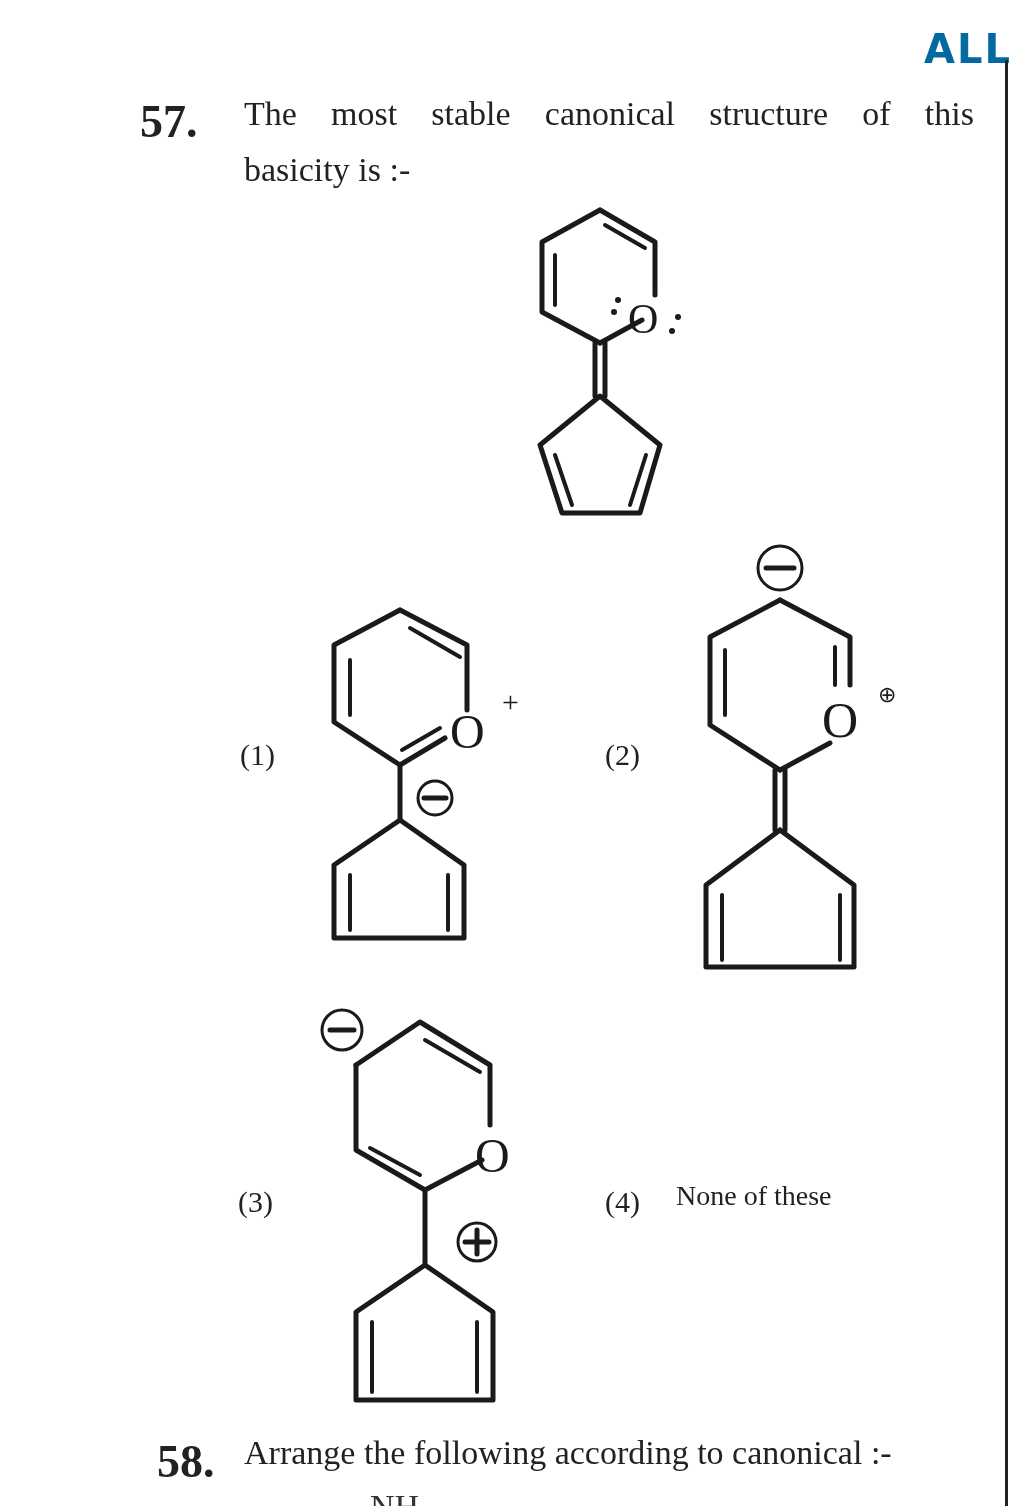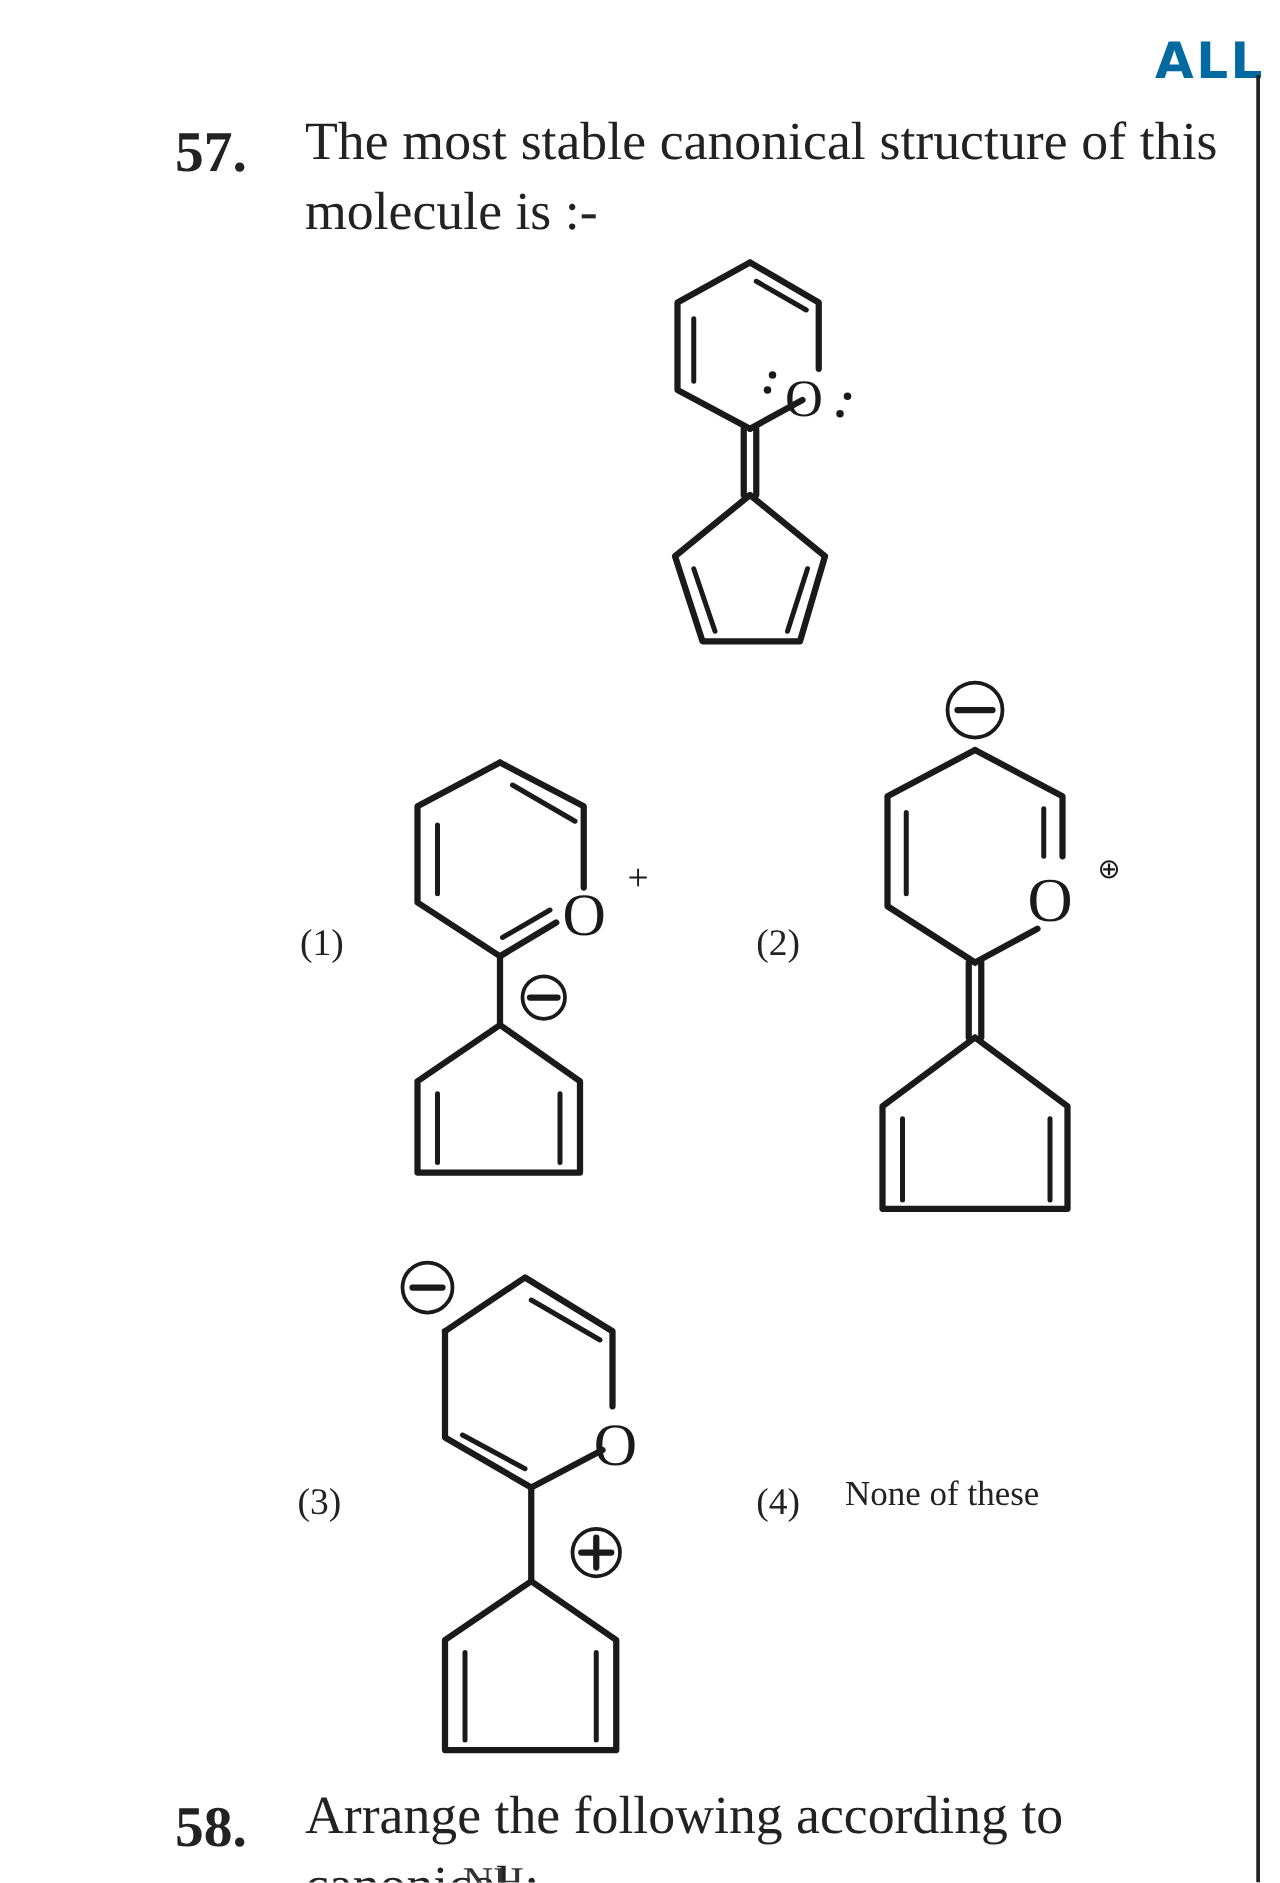--- a/index.html
+++ b/index.html
@@ -2,39 +2,39 @@
 <html><head>
 <meta charset="utf-8">
 <style>
   html, body { margin: 0; padding: 0; background: #ffffff; }
   body { width: 1024px; height: 1506px; position: relative; overflow: hidden;
          font-family: "Liberation Serif", "DejaVu Serif", serif; color: #222; }
   .header-logo { position: absolute; left: 924px; top: 26px; font-family: "DejaVu Sans", sans-serif;
                  font-weight: bold; font-size: 40px; letter-spacing: 2px; color: #0369a1; white-space: nowrap; }
   .vrule { position: absolute; left: 1005px; top: 60px; width: 3px; height: 1446px; background: #222; }
   .qnum { position: absolute; font-weight: bold; font-size: 46px; }
-  .qtext { position: absolute; font-size: 43px; line-height: 56px; }
+  .qtext { position: absolute; font-size: 34px; line-height: 56px; }
   .opt-label { position: absolute; font-size: 30px; }
   .opt-text { position: absolute; font-size: 28px; }
   svg.mol { position: absolute; overflow: visible; }
   svg.mol line, svg.mol polyline, svg.mol polygon { stroke: #1a1a1a; stroke-width: 5; fill: none; stroke-linecap: round; stroke-linejoin: round; }
   svg.mol .inner { stroke-width: 4; }
   svg.mol text { font-family: "Liberation Serif", serif; fill: #1a1a1a; }
   svg.mol circle.charge { fill: none; stroke: #1a1a1a; stroke-width: 3; }
   .q58-cut { position: absolute; left: 370px; top: 1488px; font-size: 34px; color: #333; }
 </style>
 </head>
 <body>
 
 <div class="header-logo">ALL</div>
 <div class="vrule"></div>
 
 <div class="qnum" style="left:140px; top:95px;">57.</div>
 <div class="qtext" style="left:244px; top:86px; width:730px; text-align:justify; text-align-last:justify;">The most stable canonical structure of this</div>
-<div class="qtext" style="left:244px; top:142px;">molecule is :-</div>
+<div class="qtext" style="left:244px; top:142px;">basicity is :-</div>
 
 <svg class="mol" style="left:500px; top:200px;" width="200" height="330">
   <polyline points="100,10 155,42 155,95"></polyline>
   <line class="inner" x1="105" y1="25" x2="145" y2="48"></line>
   <polyline points="100,10 42,42 42,112 100,143"></polyline>
   <line class="inner" x1="55" y1="55" x2="55" y2="105"></line>
   <line x1="100" y1="143" x2="142" y2="120"></line>
   <text x="128" y="133" font-size="42">O</text>
   <circle cx="118" cy="100" r="3" fill="#1a1a1a"></circle>
     <circle cx="114" cy="112" r="3" fill="#1a1a1a"></circle>
@@ -98,15 +98,15 @@
     <line x1="155" y1="242" x2="179" y2="242" stroke-width="3"></line>
     <line x1="167" y1="230" x2="167" y2="254" stroke-width="3"></line>
   <polyline points="115,265 46,312 46,400 183,400 183,312 115,265"></polyline>
   <line class="inner" x1="62" y1="322" x2="62" y2="392"></line>
   <line class="inner" x1="167" y1="322" x2="167" y2="392"></line>
 </svg>
 
 <div class="opt-label" style="left:605px; top:1185px;">(4)</div>
 <div class="opt-text" style="left:676px; top:1180px;">None of these</div>
 
-<div class="qnum" style="left:140px; top:1435px;">58.</div>
+<div class="qnum" style="left:157px; top:1435px;">58.</div>
 <div class="qtext" style="left:244px; top:1425px;">Arrange the following according to canonical :-</div>
 <div class="q58-cut">NH</div>
 
 </body></html>

